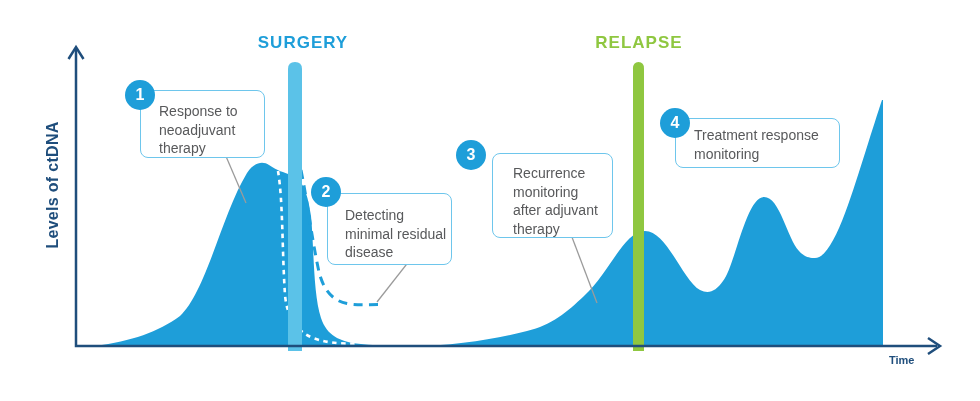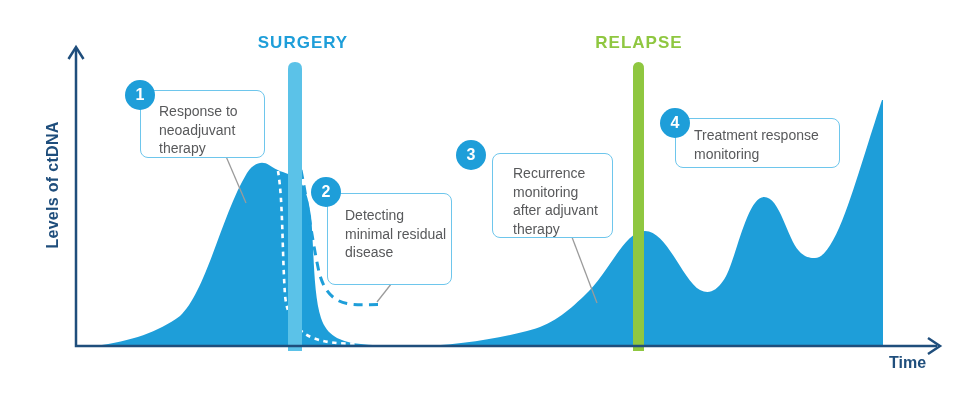--- a/index.html
+++ b/index.html
@@ -13,21 +13,21 @@
     width:180px;text-align:center;
   }
   .heading.surgery{left:213px;color:var(--mainBlue,#1E9ED9);}
   .heading.relapse{left:549px;color:var(--green,#8FC740);}
   .ylabel{
     position:absolute;left:-12px;top:176px;width:130px;text-align:center;
     transform:rotate(-90deg);font-size:16px;font-weight:bold;color:var(--navy,#1F4E7C);
     letter-spacing:0.3px;
   }
   .xlabel{
-    position:absolute;left:889px;top:354px;font-size:16px;font-weight:bold;
+    position:absolute;left:889px;top:354px;font-size:11px;font-weight:bold;
     color:var(--navy,#1F4E7C);
   }
   .badge{
     position:absolute;width:30px;height:30px;border-radius:50%;
     background:var(--mainBlue,#1E9ED9);color:#fff;font-size:16px;font-weight:bold;
     display:flex;align-items:center;justify-content:center;z-index:3;
   }
   .cbox{
     position:absolute;background:#fff;border:1.5px solid var(--boxBorder,#6EC6EC);
     border-radius:8px;box-sizing:border-box;z-index:2;
@@ -89,21 +89,21 @@
   <div class="xlabel">Time</div>
 
   <div class="badge" style="left:125px;top:80px;">1</div>
   <div class="cbox" style="left:140px;top:90px;width:125px;height:68px;padding:11px 8px 0 18px;">
     <span class="ctext">Response to
 neoadjuvant
 therapy</span>
   </div>
 
   <div class="badge" style="left:311px;top:177px;">2</div>
-  <div class="cbox" style="left:327px;top:193px;width:125px;height:92px;padding:12px 4px 0 17px;">
+  <div class="cbox" style="left:327px;top:193px;width:125px;height:72px;padding:12px 4px 0 17px;">
     <span class="ctext">Detecting
 minimal residual
 disease</span>
   </div>
 
   <div class="badge" style="left:456px;top:140px;">3</div>
   <div class="cbox" style="left:472px;top:153px;width:121px;height:85px;padding:10px 4px 0 20px;margin-left:20px;">
     <span class="ctext">Recurrence
 monitoring
 after adjuvant

